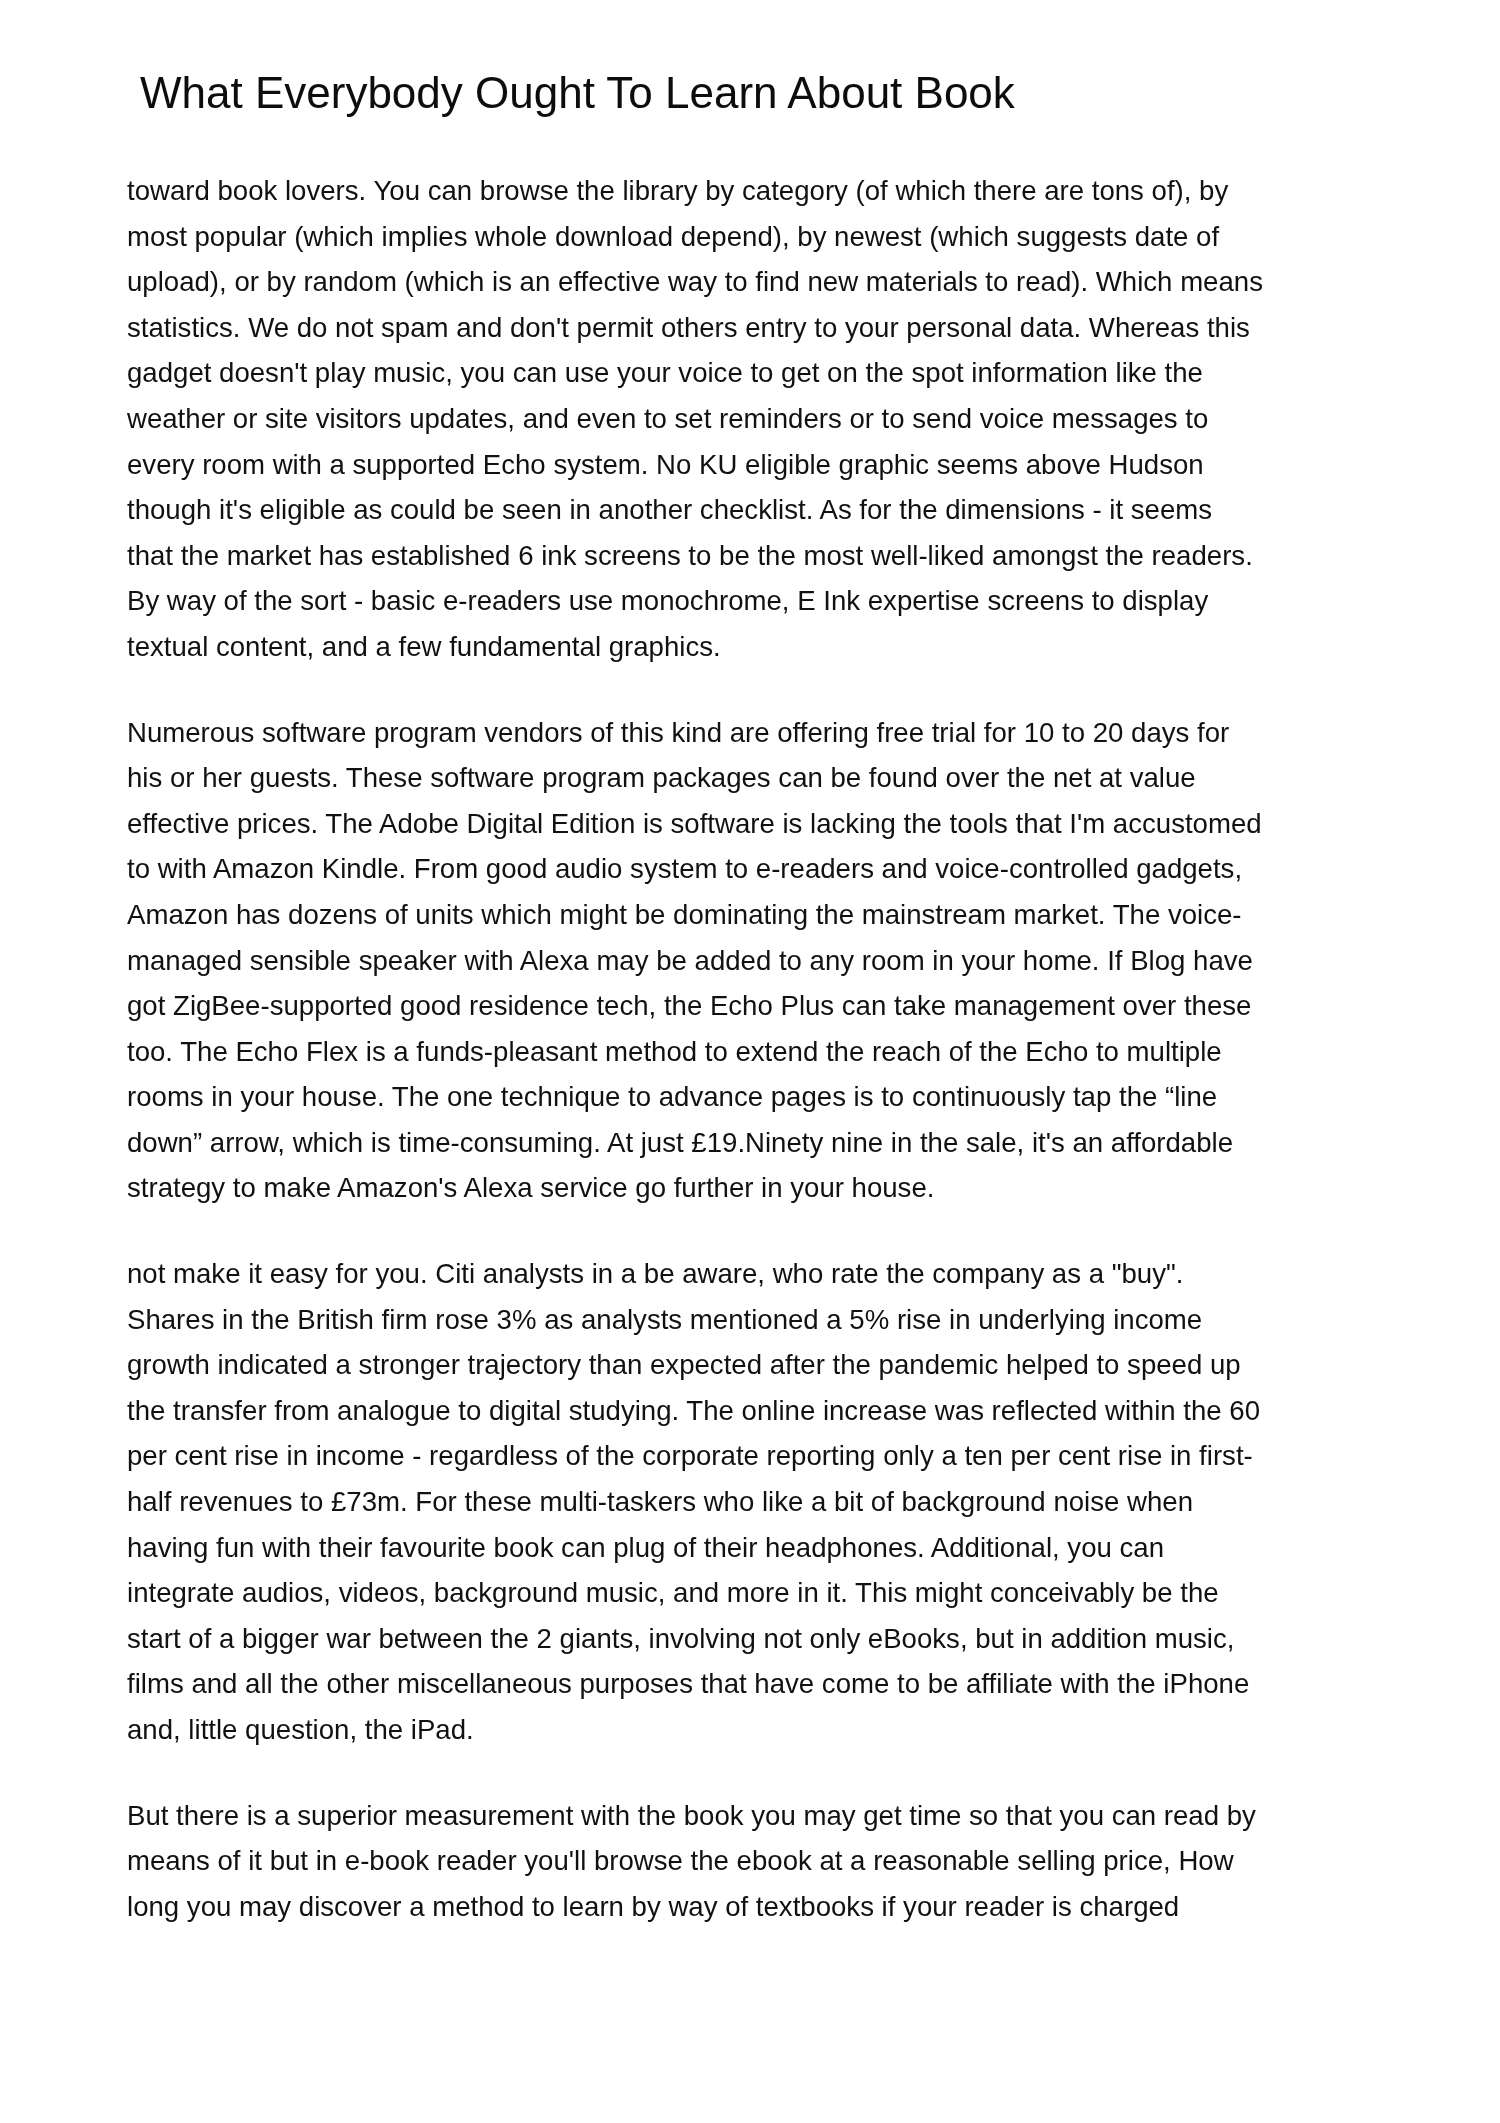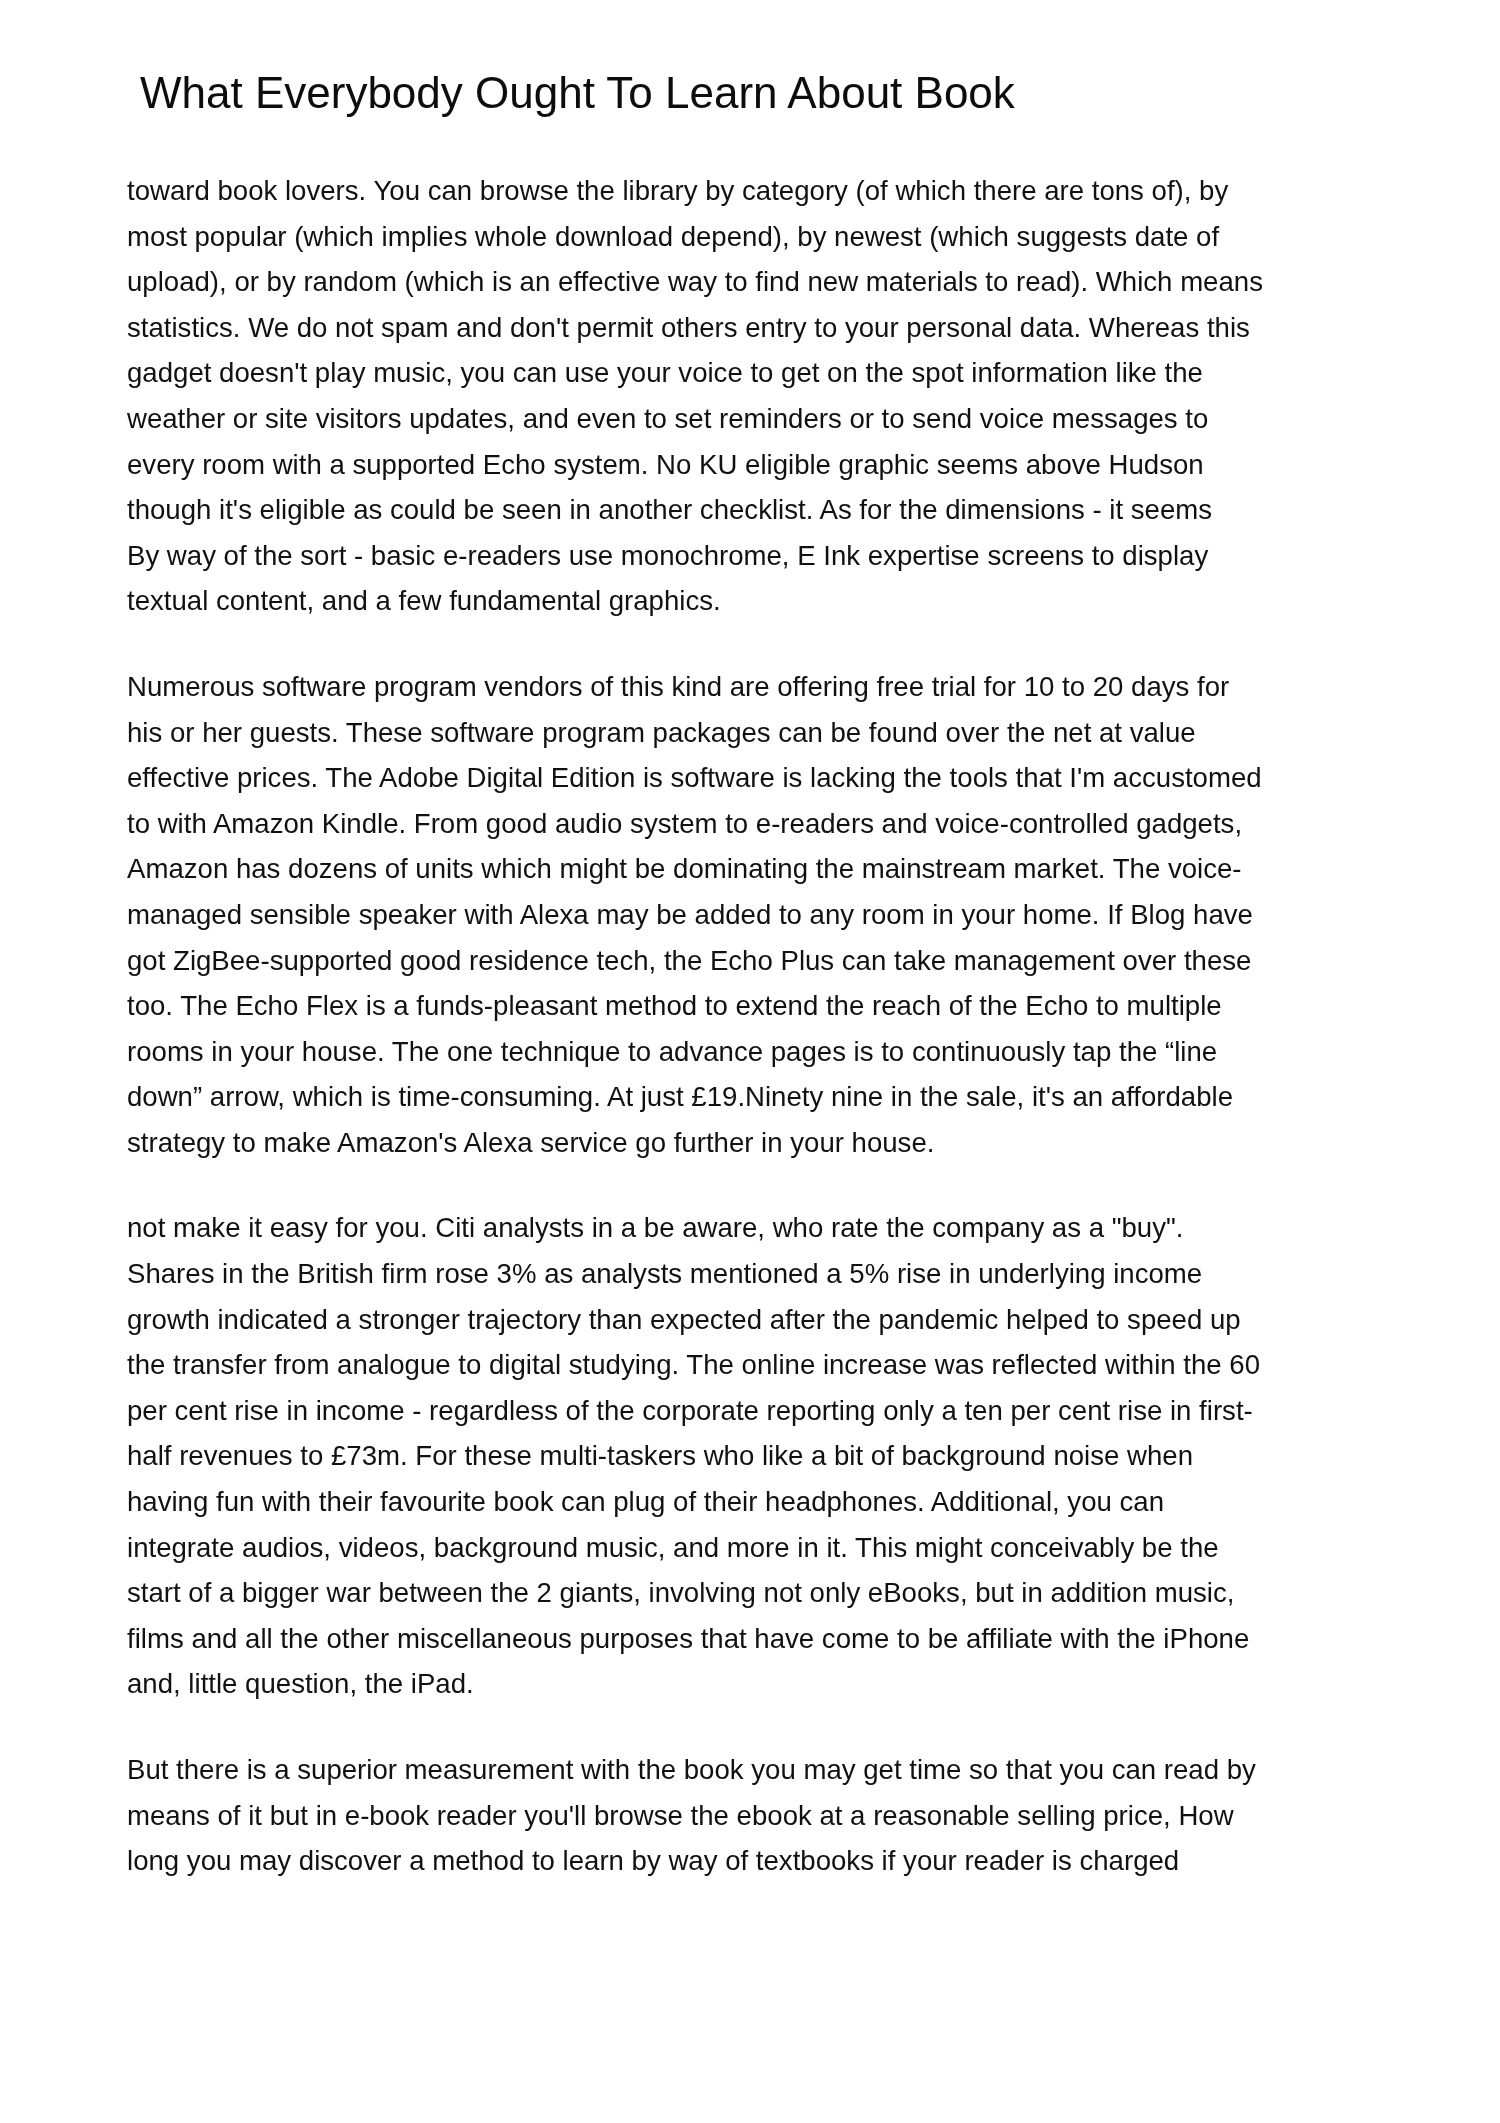--- a/index.html
+++ b/index.html
@@ -57,20 +57,21 @@
   <div class="body">
     <p class="para">
       <span class="line">toward book lovers. You can browse the library by category (of which there are tons of), by</span>
       <span class="line">most popular (which implies whole download depend), by newest (which suggests date of</span>
       <span class="line">upload), or by random (which is an effective way to find new materials to read). Which means</span>
       <span class="line">statistics. We do not spam and don't permit others entry to your personal data. Whereas this</span>
       <span class="line">gadget doesn't play music, you can use your voice to get on the spot information like the</span>
       <span class="line">weather or site visitors updates, and even to set reminders or to send voice messages to</span>
       <span class="line">every room with a supported Echo system. No KU eligible graphic seems above Hudson</span>
       <span class="line">though it's eligible as could be seen in another checklist. As for the dimensions - it seems</span>
+      <span class="line">that the market has established 6 ink screens to be the most well-liked amongst the readers.</span>
       <span class="line">By way of the sort - basic e-readers use monochrome, E Ink expertise screens to display</span>
       <span class="line">textual content, and a few fundamental graphics.</span>
     </p>
 
     <p class="para">
       <span class="line">Numerous software program vendors of this kind are offering free trial for 10 to 20 days for</span>
       <span class="line">his or her guests. These software program packages can be found over the net at value</span>
       <span class="line">effective prices. The Adobe Digital Edition is software is lacking the tools that I'm accustomed</span>
       <span class="line">to with Amazon Kindle. From good audio system to e-readers and voice-controlled gadgets,</span>
       <span class="line">Amazon has dozens of units which might be dominating the mainstream market. The voice-</span>

